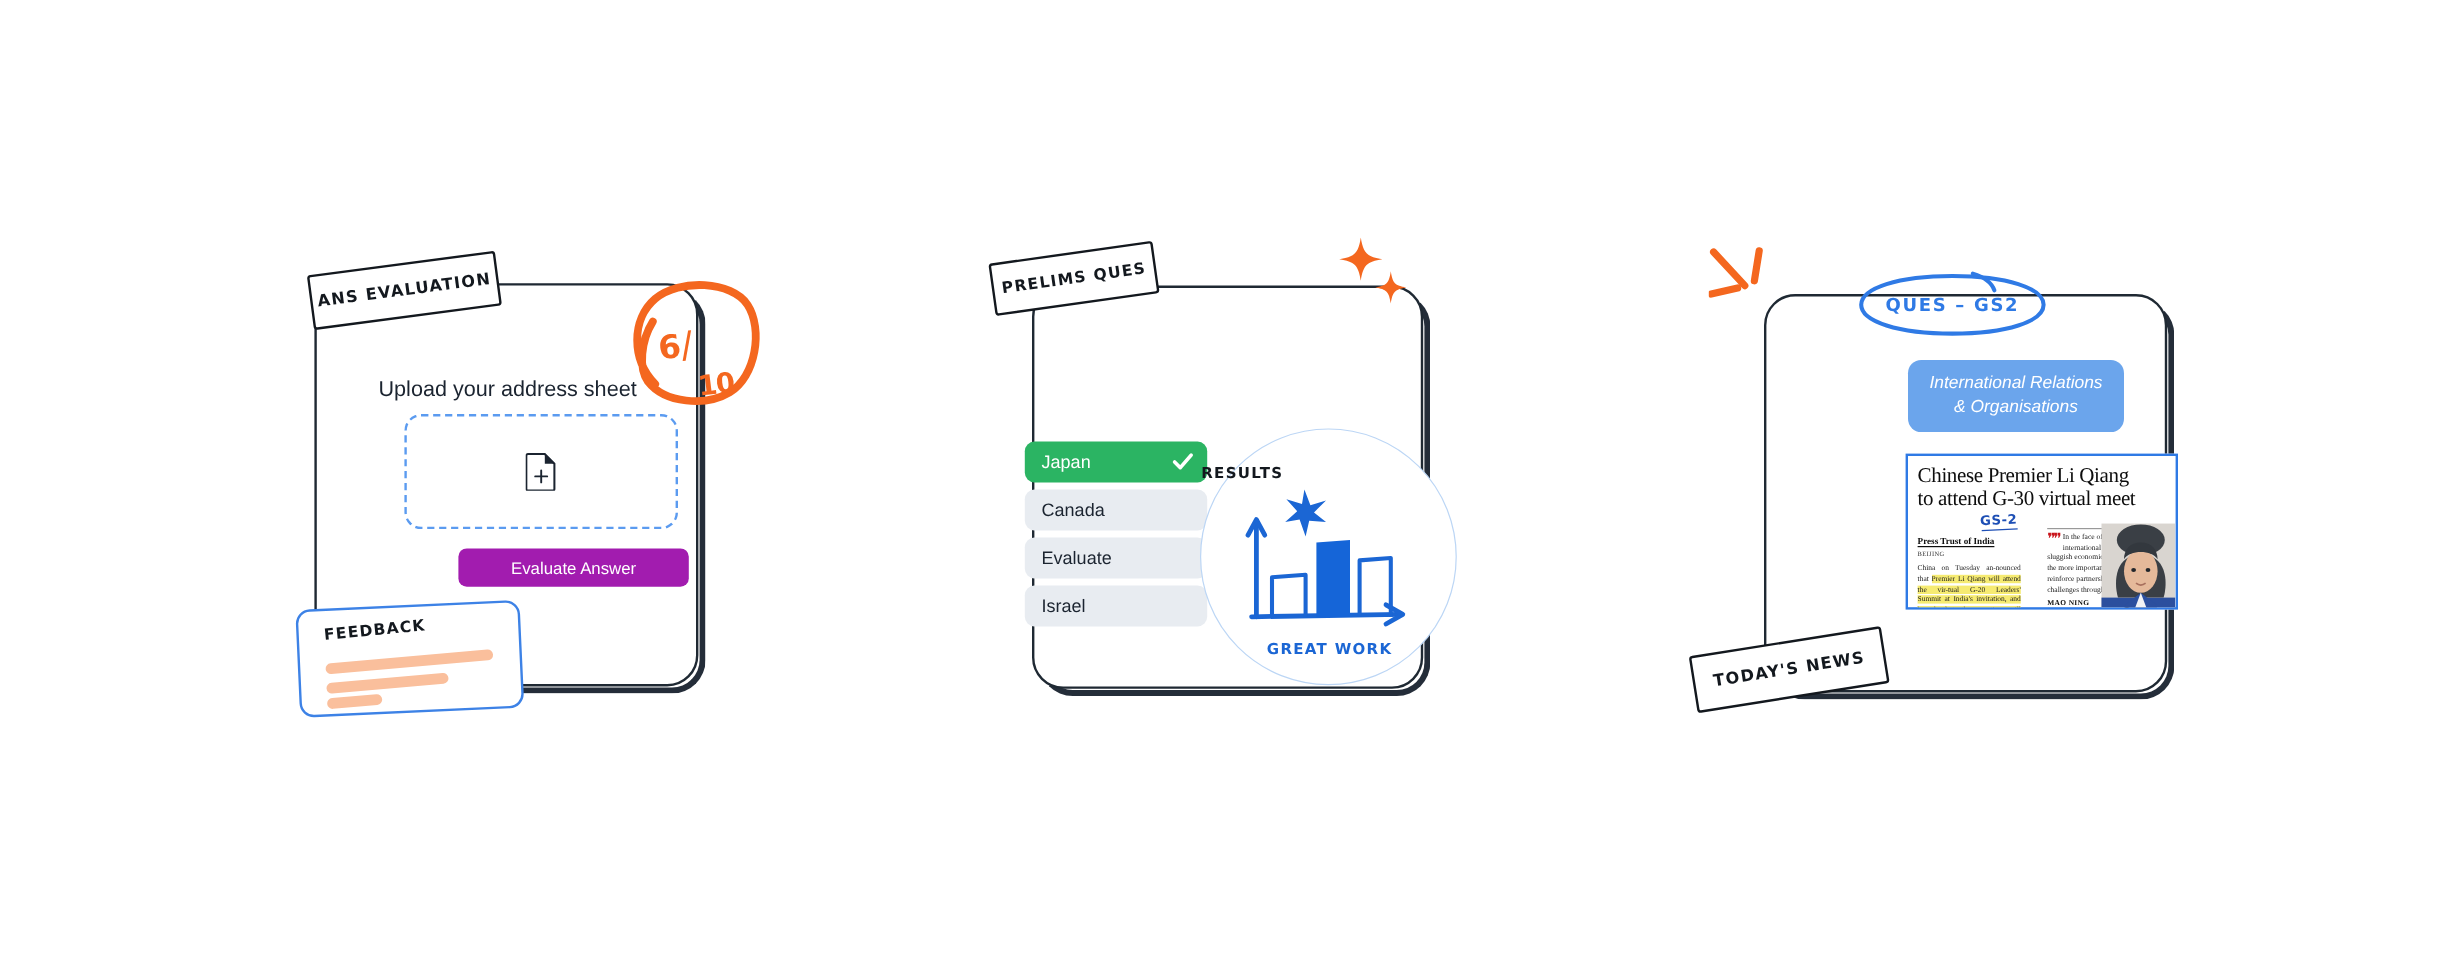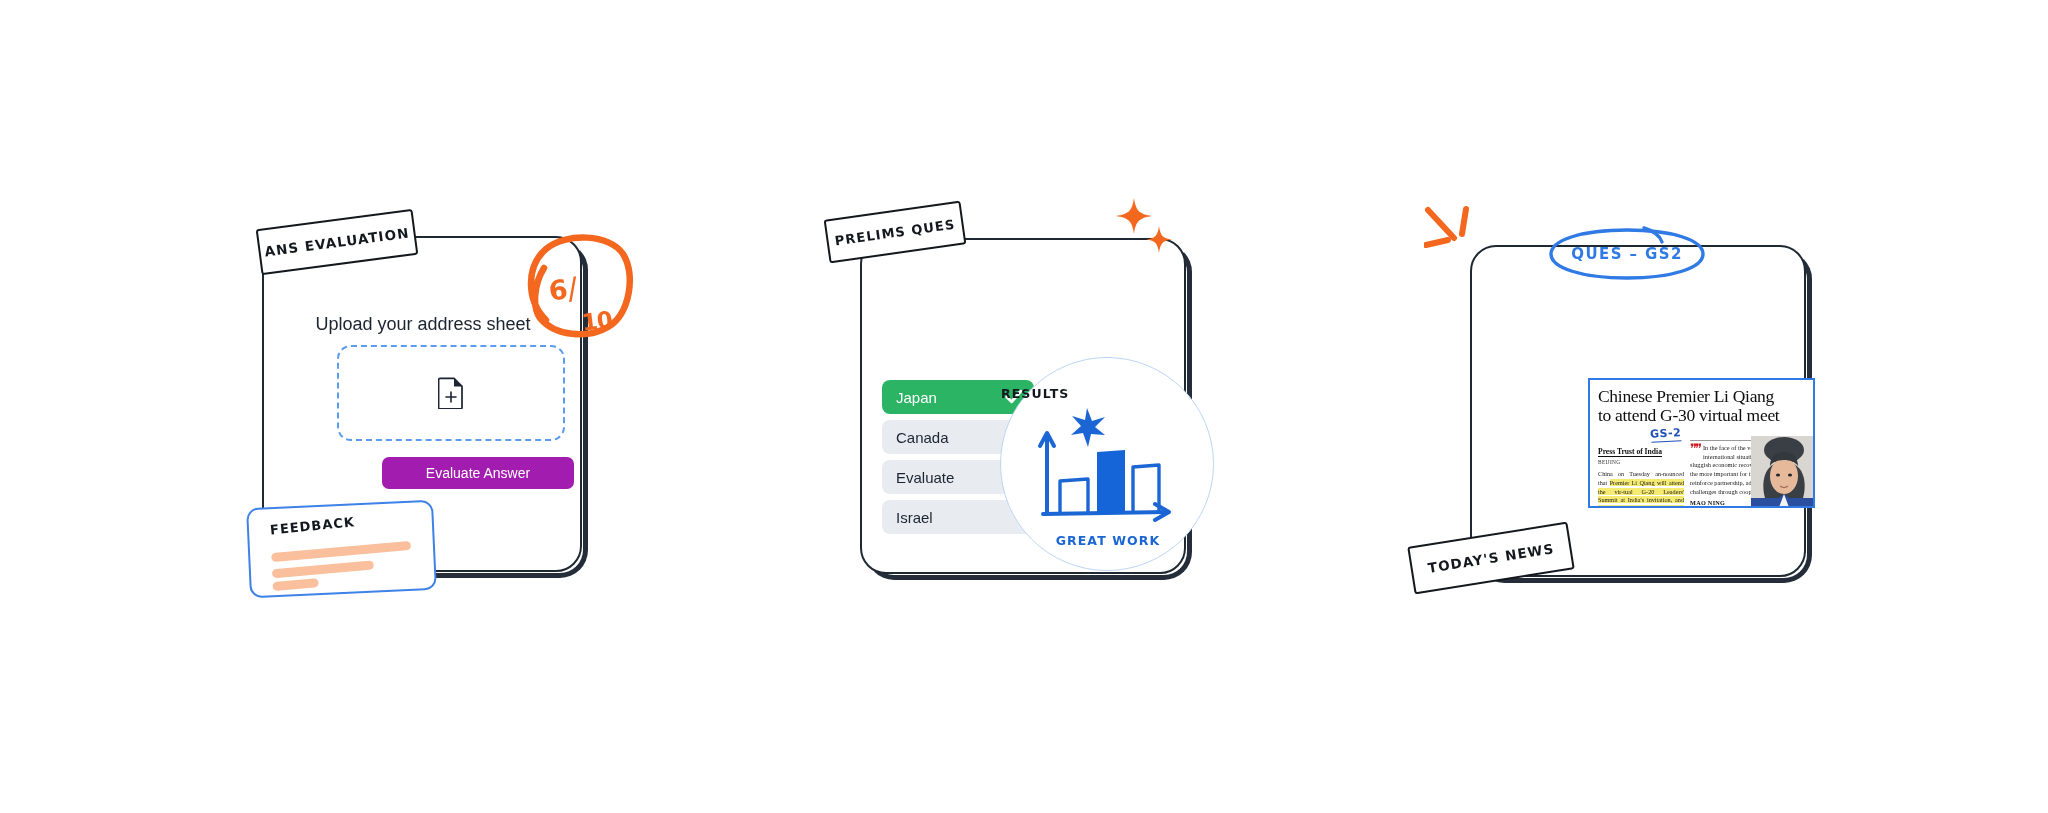--- a/index.html
+++ b/index.html
@@ -118,21 +118,21 @@
   #tag-prelims {
     left: 826px; top: 210px; width: 138px; height: 44px;
     transform: rotate(-8deg); font-size: 13px;
   }
   #prelims-connector-v { left: 866px; top: 250px; width: 1.6px; height: 300px; }
 
   .q-text {
     position: absolute; left: 882px; top: 272px; width: 240px;
     font-size: 17px; line-height: 1.3; color: #1b2430; z-index: 3;
   }
-  .opt-list { position: absolute; left: 882px; top: 368px; width: 152px; z-index: 3; margin-top: 12px; }
+  .opt-list { position: absolute; left: 854px; top: 368px; width: 152px; z-index: 3; }
   .opt {
     position: relative; height: 34px; border-radius: 8px;
     background: #e8ecf1; margin-bottom: 6px;
     display: flex; align-items: center; padding-left: 14px;
     font-size: 15px; color: #1b2430;
   }
   .opt.correct { background: #2bb463; color: #ffffff; }
   .opt .check { position: absolute; right: 11px; top: 7px; width: 19px; height: 19px; }
 
   
@@ -196,21 +196,21 @@
   #news-gs2 {
     position: absolute; left: 60px; top: 47px;
     font-family: "DejaVu Sans", sans-serif; font-weight: 700;
     font-size: 11px; color: #1e4fb5; transform: rotate(-3deg);
     letter-spacing: 0.5px;
   }
   #news-gs2::after {
     content: ""; position: absolute; left: 1px; bottom: -2px; width: 30px; height: 1.2px;
     background: #1e4fb5;
   }
-  .news-cols { display: flex; gap: 6px; margin-top: 16px; }
+  .news-cols { display: flex; gap: 22px; margin-top: 16px; }
   .news-col-left { width: 86px; }
   .byline {
     font-weight: 700; font-size: 7.6px; color: #0d0d0d;
     border-bottom: 0.8px solid #0d0d0d; display: inline-block; line-height: 1.2;
   }
   .dateline { font-size: 5.4px; color: #333; letter-spacing: 0.3px; margin-top: 1px; }
   .news-body {
     font-size: 6.2px; line-height: 1.42; color: #1a1a1a; text-align: justify;
     margin-top: 5px; word-spacing: 0.5px;
   }
@@ -330,20 +330,24 @@
   </svg>
 
   <div id="topic-ellipse">
     <svg viewBox="0 0 158 52">
       <path d="M79 2 C124 2 155 12 155 26 C155 40 124 50 79 50 C34 50 3 40 3 26 C3 12 34 2 79 2 Z" fill="none" stroke="#2f7ae5" stroke-width="3.4" stroke-linecap="round"></path>
       <path d="M96 0 C106 3 112 8 114 14" fill="none" stroke="#2f7ae5" stroke-width="3.4" stroke-linecap="round"></path>
     </svg>
     <div id="topic-text">QUES – GS2</div>
   </div>
 
+  <div id="subject-tag">
+    <span>International Relations</span>
+    <span>&amp; Organisations</span>
+  </div>
 
   <div class="tag-box" id="tag-today-news">TODAY'S NEWS</div>
 
   <div id="news-clip">
     <div id="news-headline">
       <div>Chinese Premier Li Qiang</div>
       <div>to attend G-30 virtual meet</div>
     </div>
     <div id="news-gs2">GS-2</div>
 

